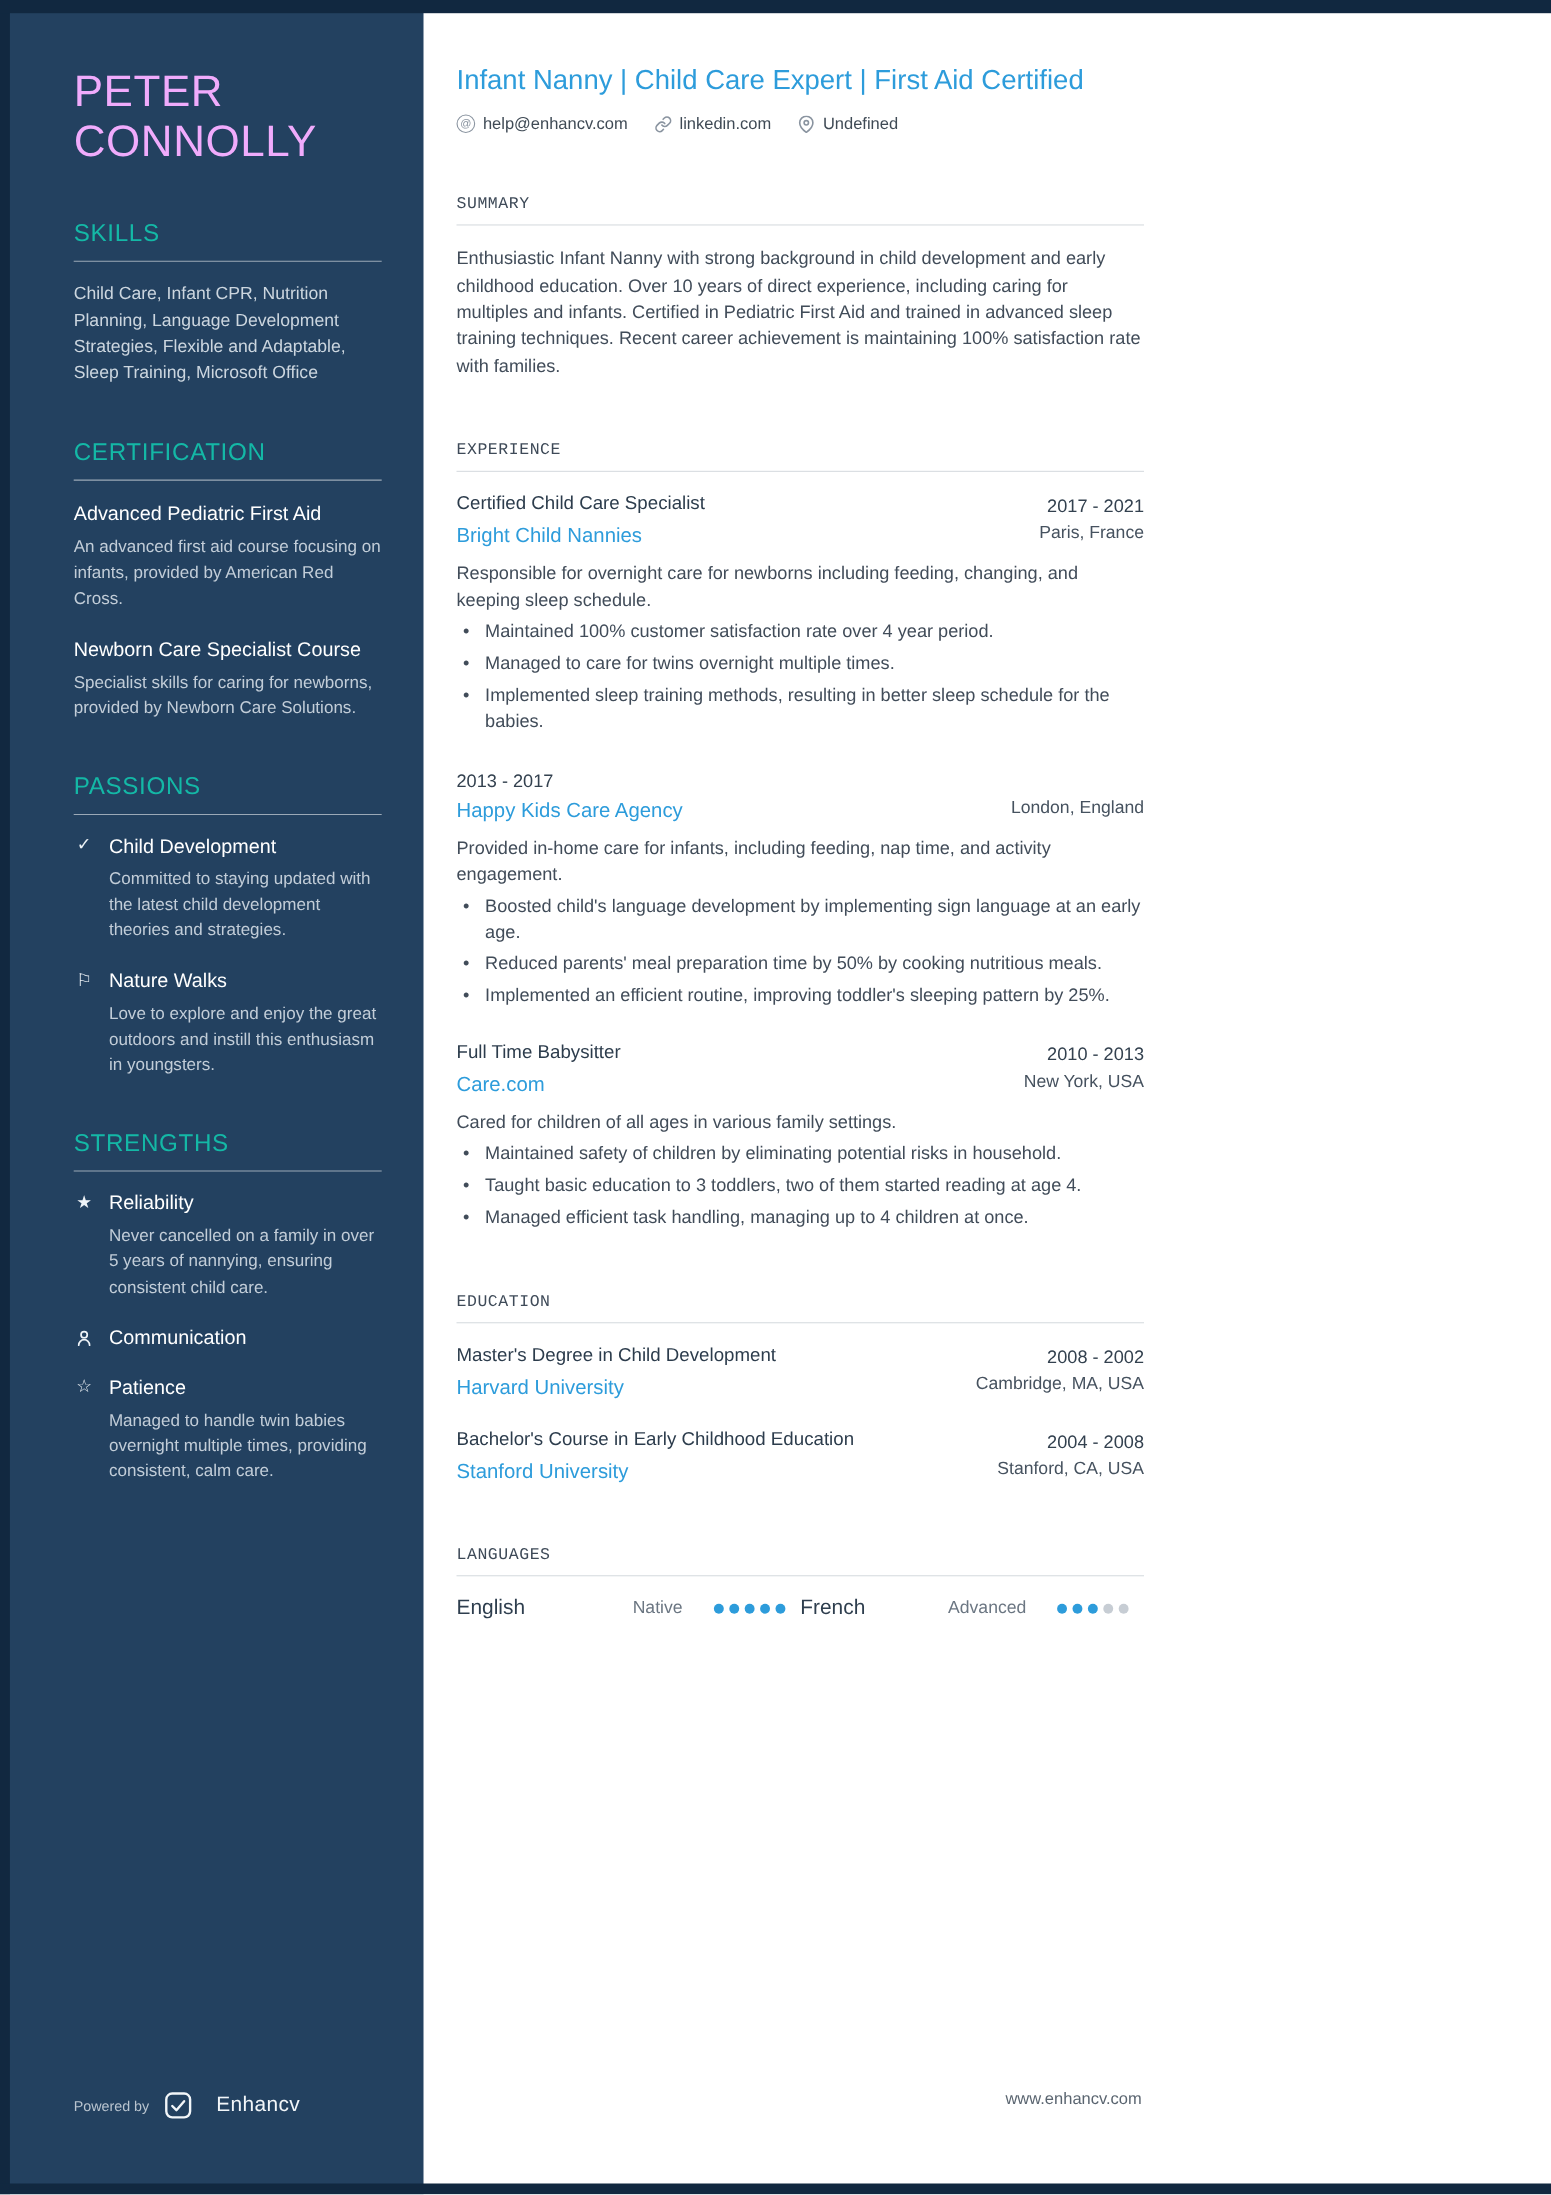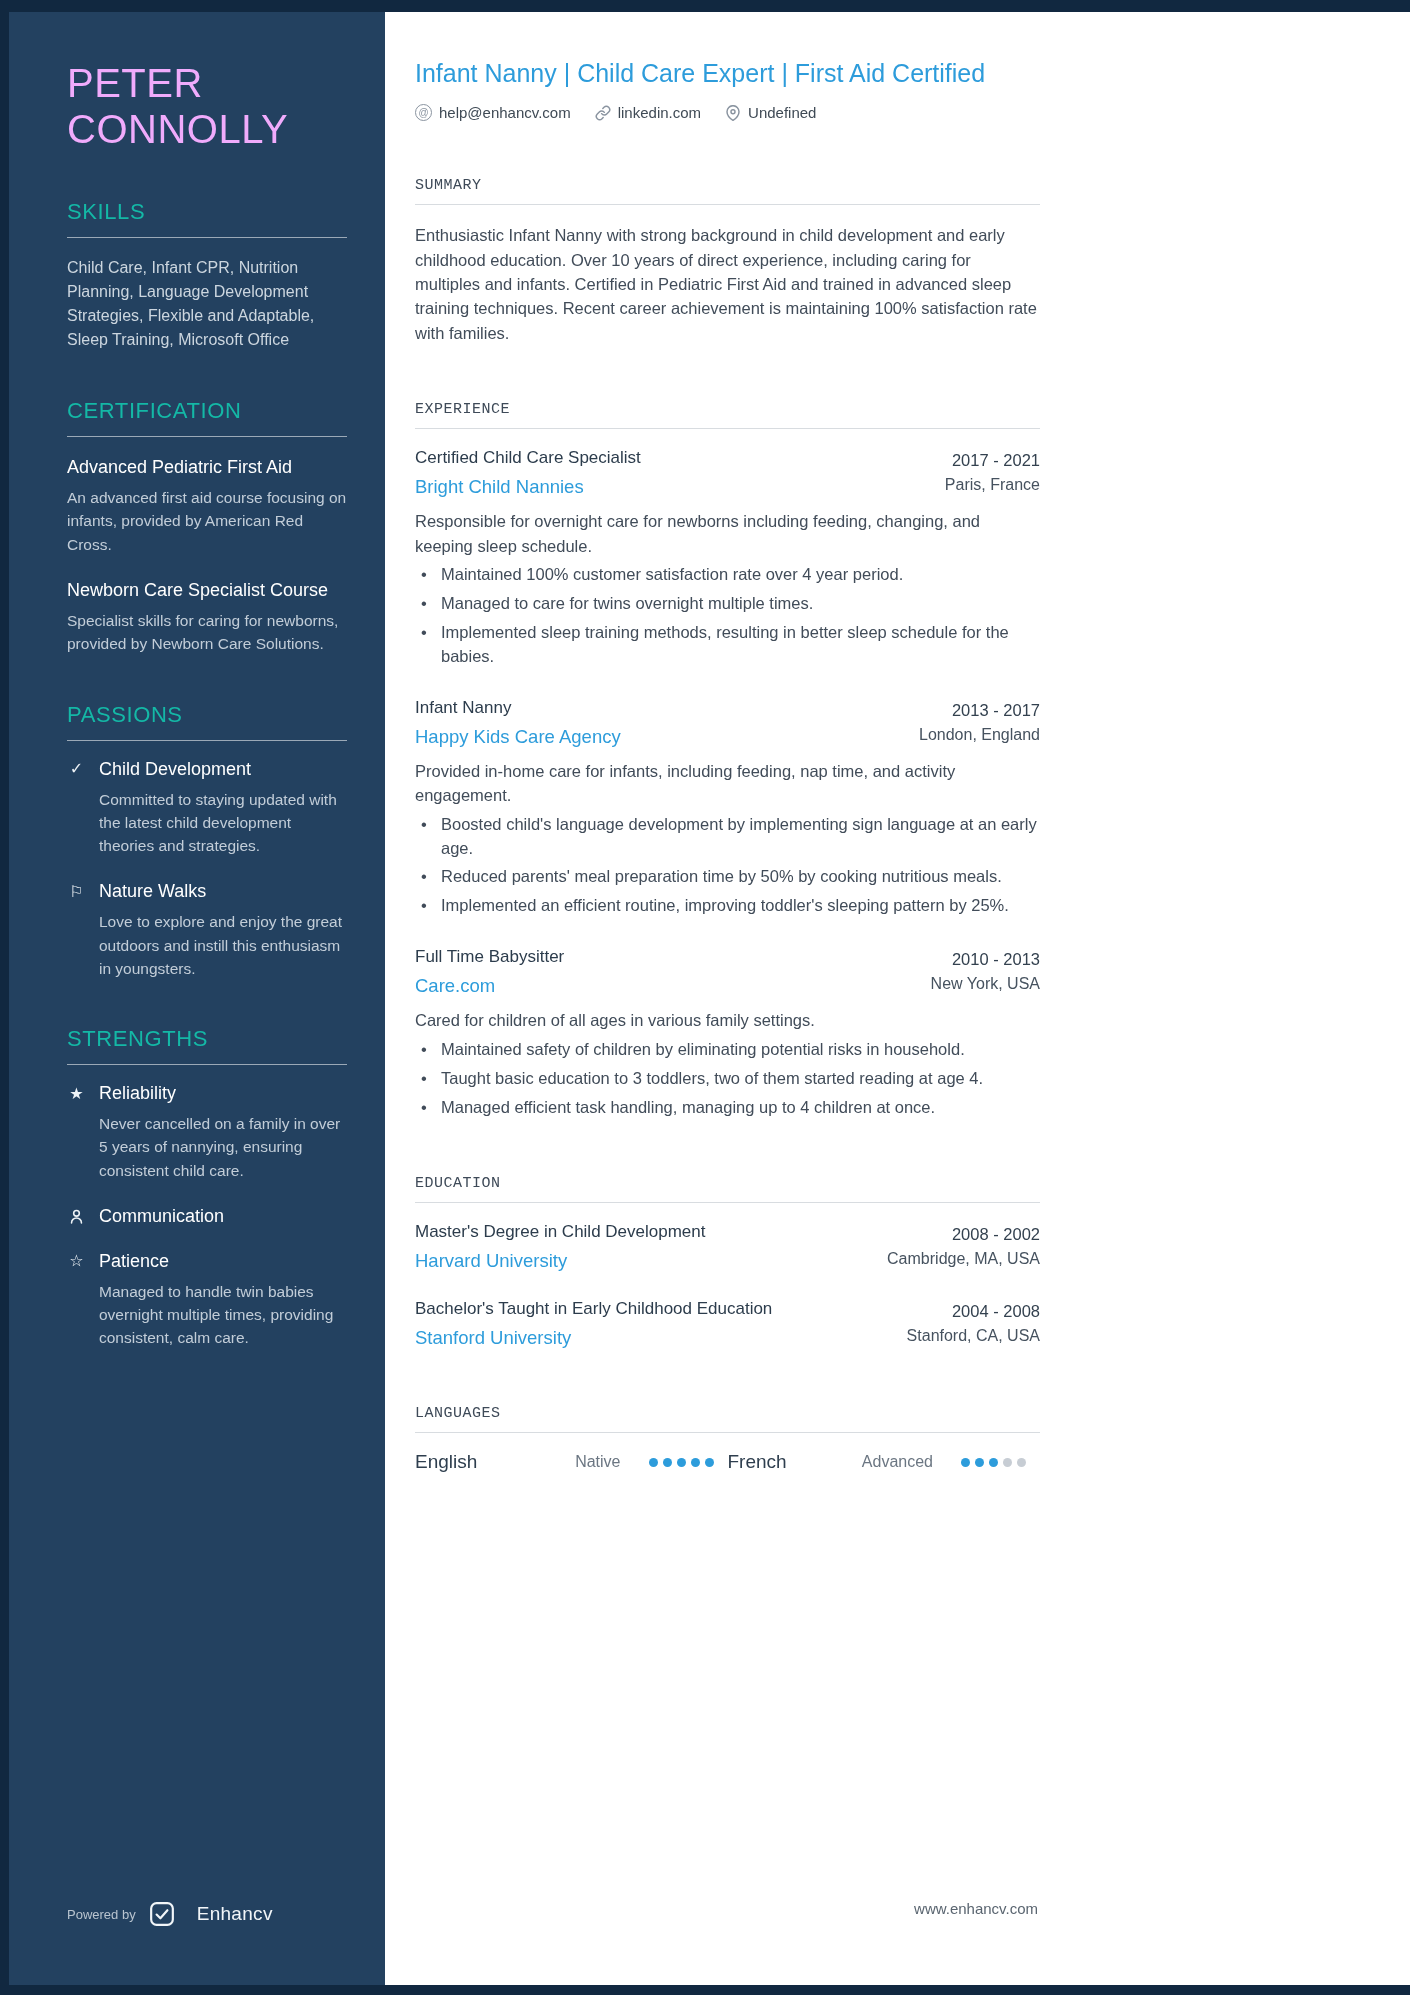--- a/index.html
+++ b/index.html
@@ -223,21 +223,20 @@
         <div class="body-text job-desc">Responsible for overnight care for newborns including feeding, changing, and keeping sleep schedule.</div>
         <div class="bullets">
           <div class="bullet">Maintained 100% customer satisfaction rate over 4 year period.</div>
           <div class="bullet">Managed to care for twins overnight multiple times.</div>
           <div class="bullet">Implemented sleep training methods, resulting in better sleep schedule for the babies.</div>
         </div>
       </div>
 
       <div class="job">
         <div class="row-between">
-          <div class="job-title">Infant Nanny</div>
           <div class="job-dates">2013 - 2017</div>
         </div>
         <div class="row-between sub-row">
           <div class="job-company">Happy Kids Care Agency</div>
           <div class="job-loc">London, England</div>
         </div>
         <div class="body-text job-desc">Provided in-home care for infants, including feeding, nap time, and activity engagement.</div>
         <div class="bullets">
           <div class="bullet">Boosted child's language development by implementing sign language at an early age.</div>
           <div class="bullet">Reduced parents' meal preparation time by 50% by cooking nutritious meals.</div>
@@ -272,21 +271,21 @@
           <div class="job-dates">2008 - 2002</div>
         </div>
         <div class="row-between sub-row">
           <div class="job-company">Harvard University</div>
           <div class="job-loc">Cambridge, MA, USA</div>
         </div>
       </div>
 
       <div class="edu-item">
         <div class="row-between">
-          <div class="job-title">Bachelor's Taught in Early Childhood Education</div>
+          <div class="job-title">Bachelor's Course in Early Childhood Education</div>
           <div class="job-dates">2004 - 2008</div>
         </div>
         <div class="row-between sub-row">
           <div class="job-company">Stanford University</div>
           <div class="job-loc">Stanford, CA, USA</div>
         </div>
       </div>
     </div>
 
     <div class="section">

